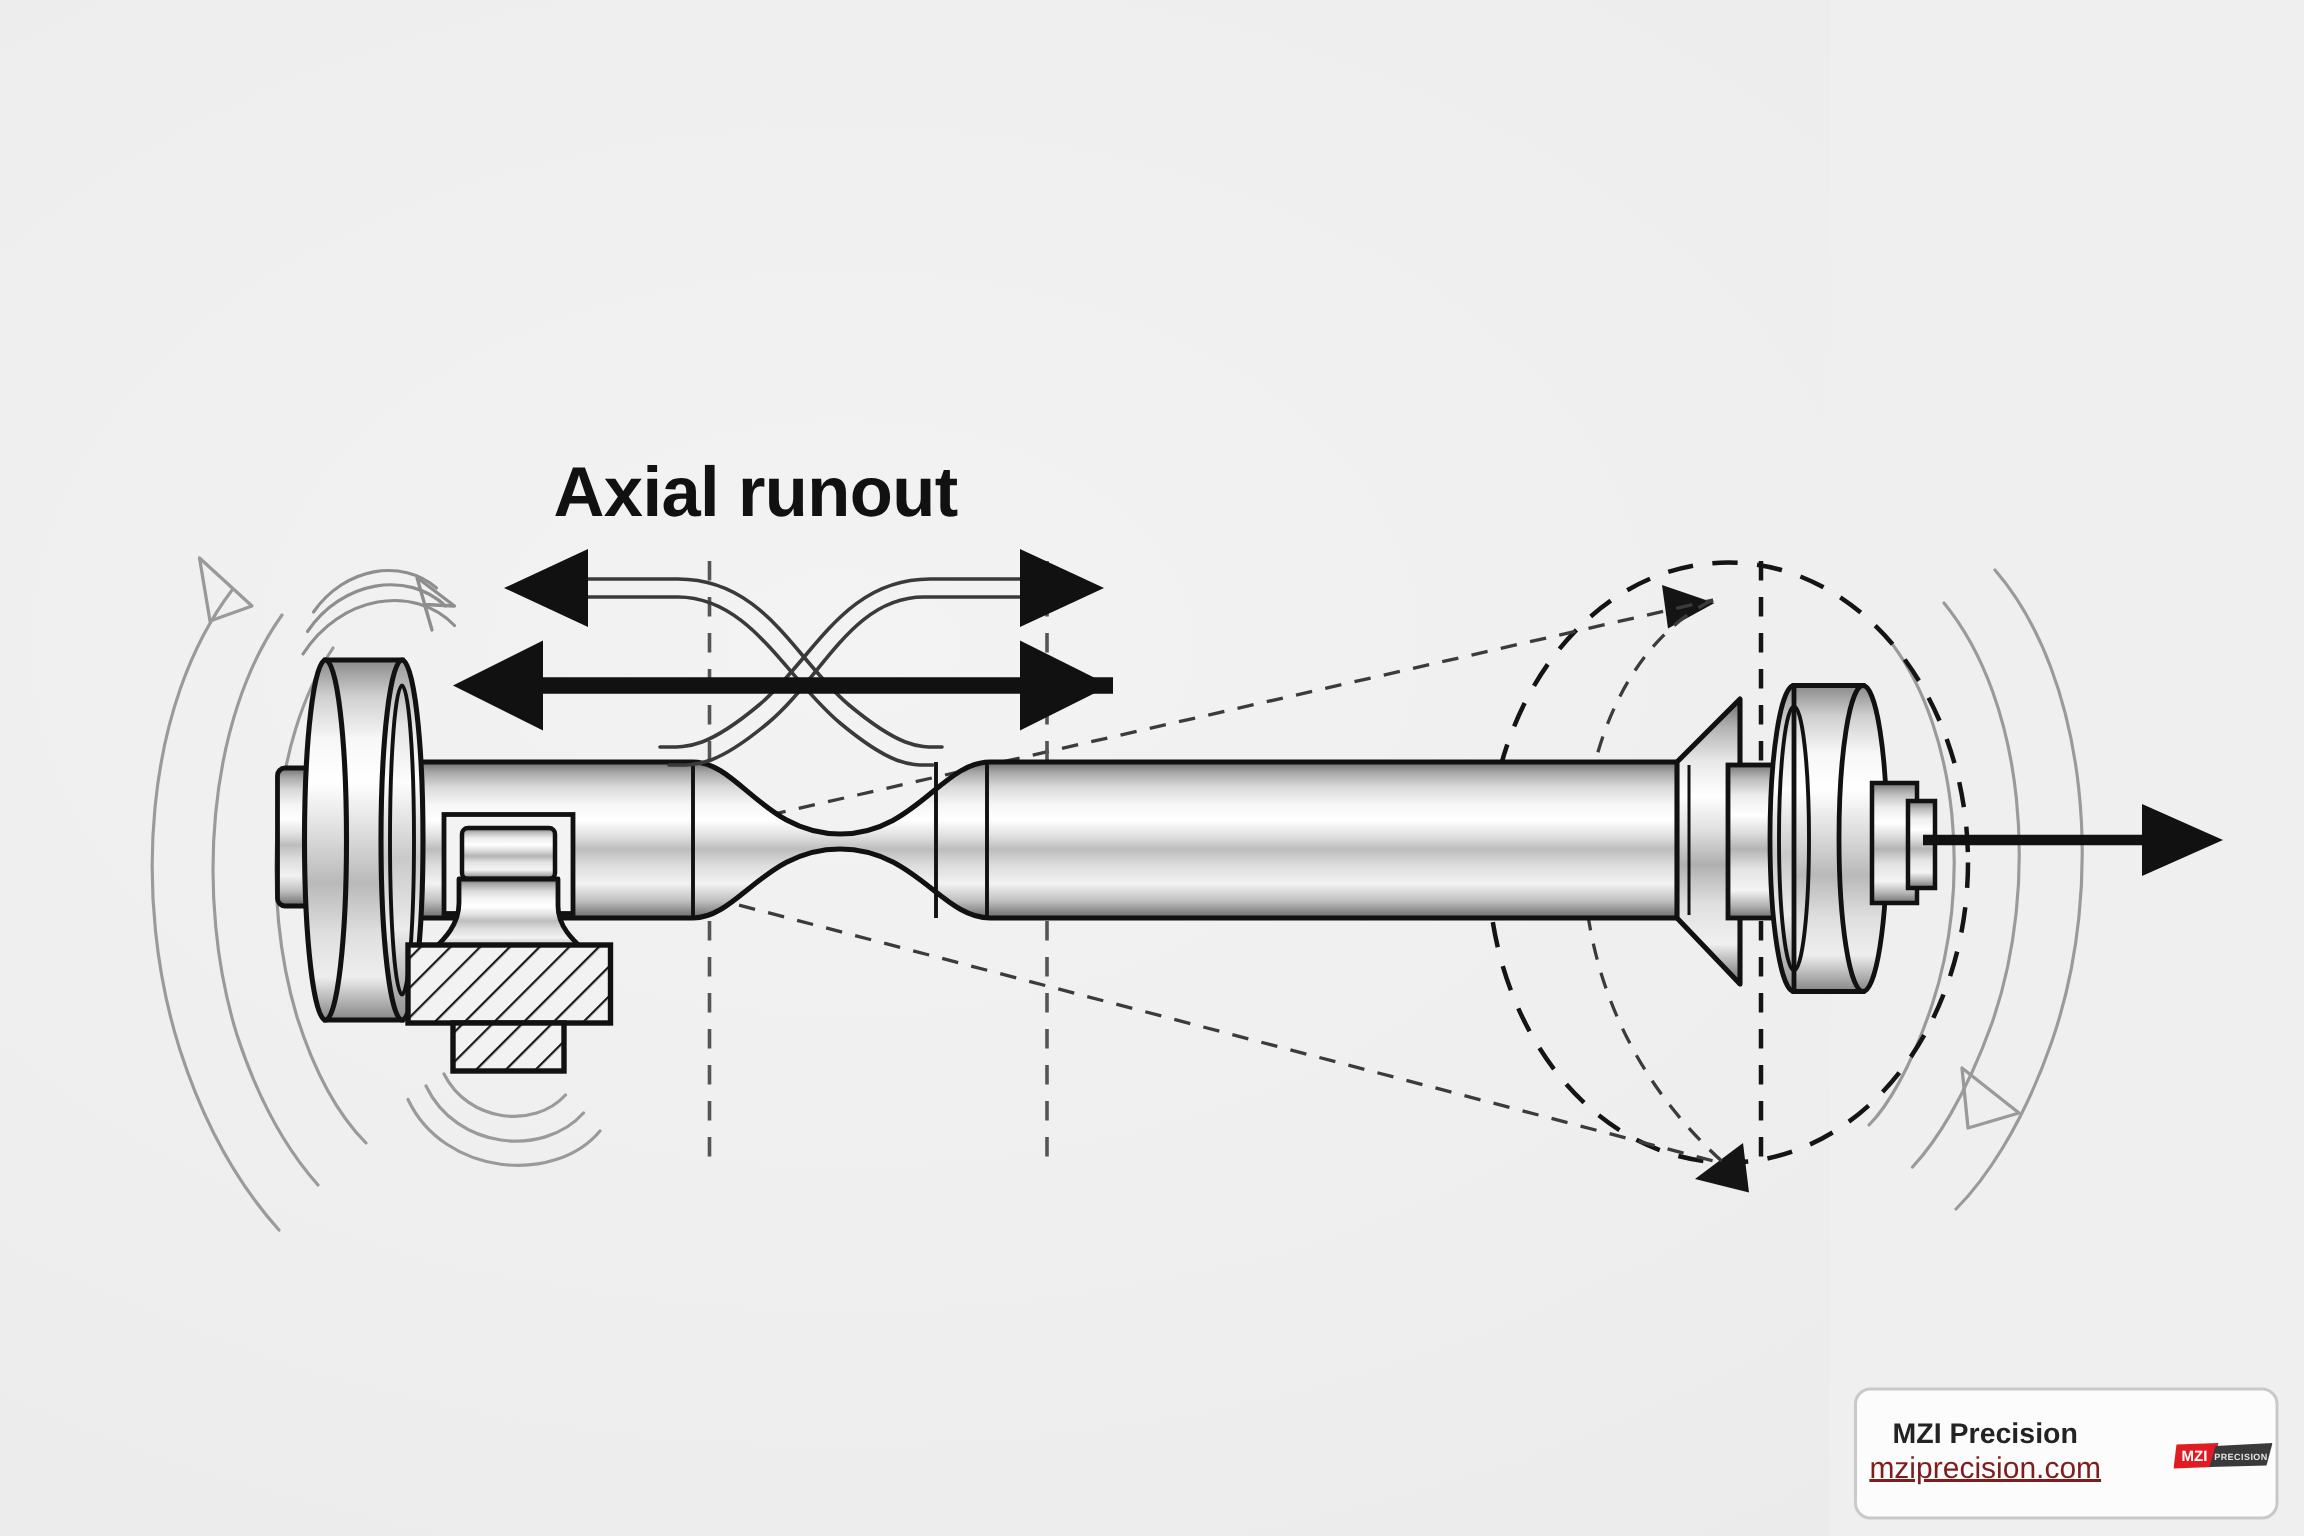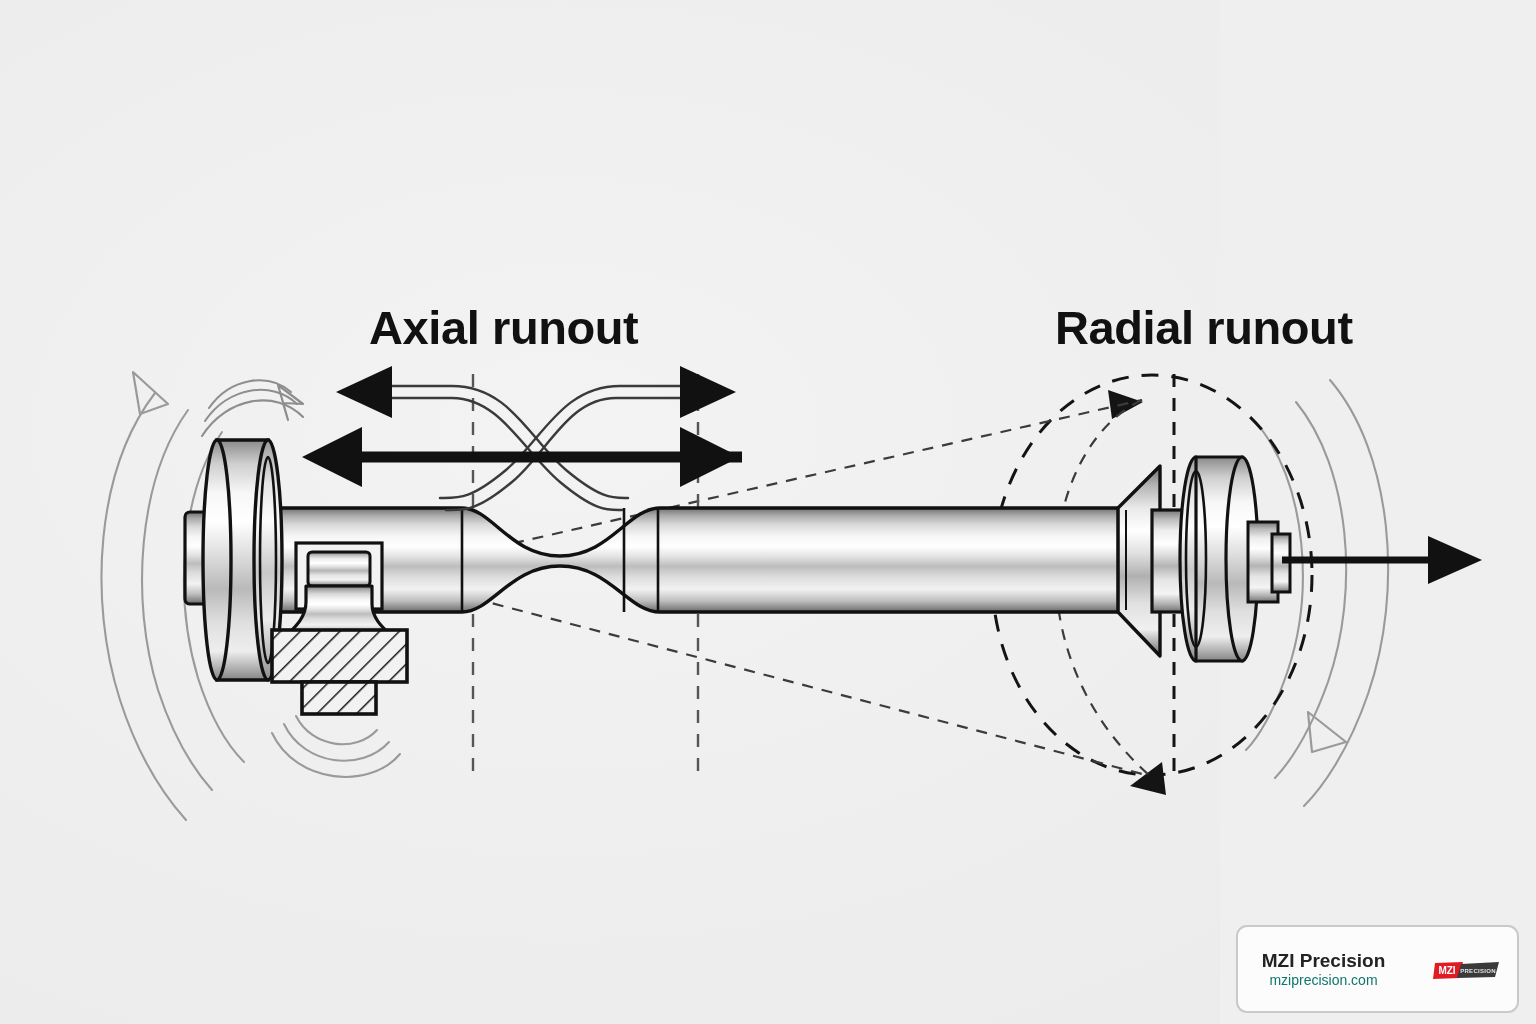--- a/index.html
+++ b/index.html
@@ -32,21 +32,21 @@
     position:absolute;left:1236px;top:925px;width:283px;height:88px;
     background:#fcfcfc;
     border:2px solid #c9c9c9;
     border-radius:11px;
     box-sizing:border-box;
     display:flex;align-items:center;justify-content:center;
   }
   #logo-inner{display:flex;align-items:center;padding-left:6px;text-align:center;}
   #logo-text{display:flex;flex-direction:column;align-items:center;line-height:1.18;}
   #logo-title{font-size:19px;font-weight:700;color:#232323;}
-  #logo-url{font-size:14px;color:#0f766e;}
+  #logo-url{font-size:20px;color:#7f1d1d;text-decoration:underline;}
   #logo-badge{width:66px;height:22px;position:relative;flex:0 0 auto;margin-top:2px;margin-left:48px;}
 </style>
 </head>
 <body>
 
 <div id="stage">
   <div id="bg"></div>
 
   <svg id="fig" viewBox="0 0 1536 1024">
     <defs>
@@ -266,21 +266,20 @@
     </g>
 
     <g>
       <line x1="1282" y1="560" x2="1444" y2="560" stroke="#111111" stroke-width="7"></line>
       <path d="M 1482,560 L 1428,536 L 1428,584 Z" fill="#111111"></path>
     </g>
   </svg>
 
   <div class="lbl" id="lbl-axial">Axial runout</div>
 
-  <div class="lbl" id="lbl-radial">Radial runout</div>
 
   <div id="logo-card">
     <div id="logo-inner">
       <div id="logo-text">
         <div id="logo-title">MZI Precision</div>
         <div id="logo-url">mziprecision.com</div>
       </div>
       <div id="logo-badge">
         <svg viewBox="0 0 66 22" width="66" height="22">
           <polygon points="2,4 30,3 26,19 0,20" fill="#e01b24"></polygon>

